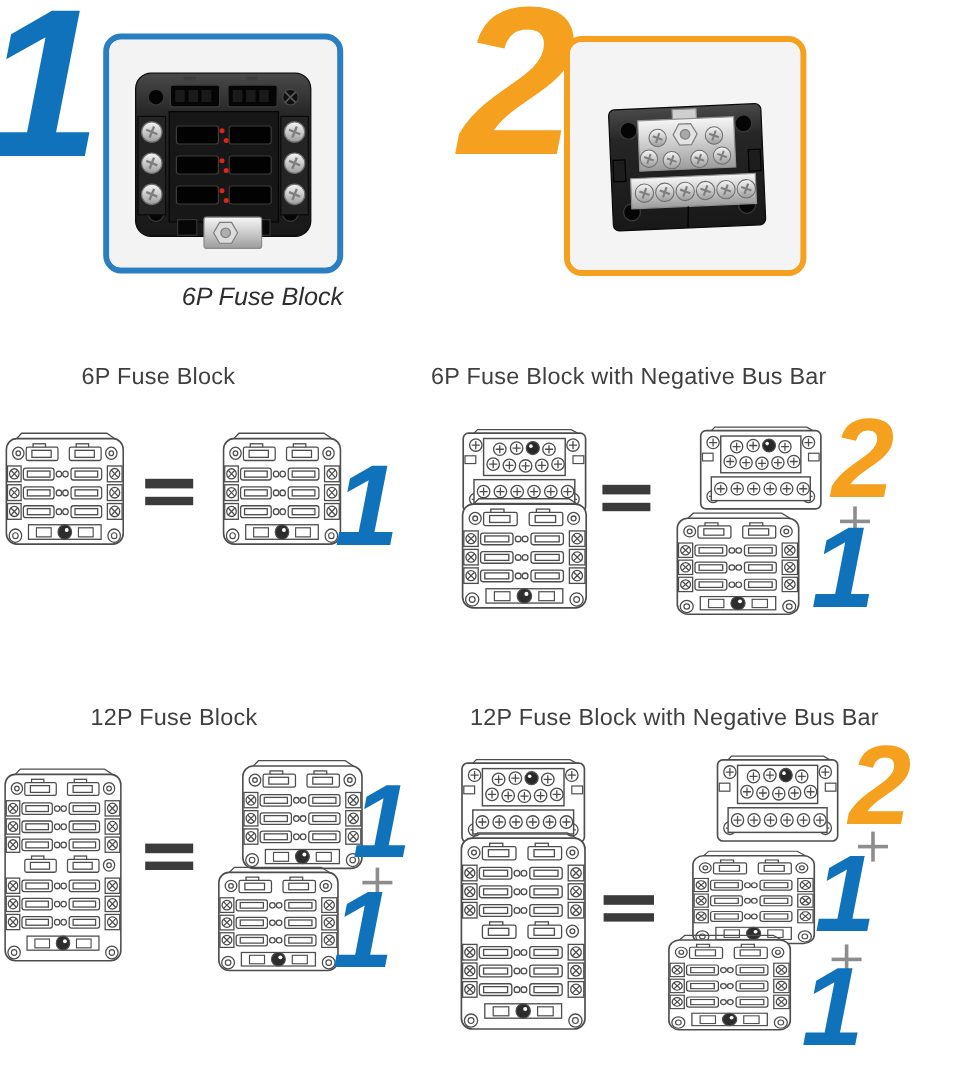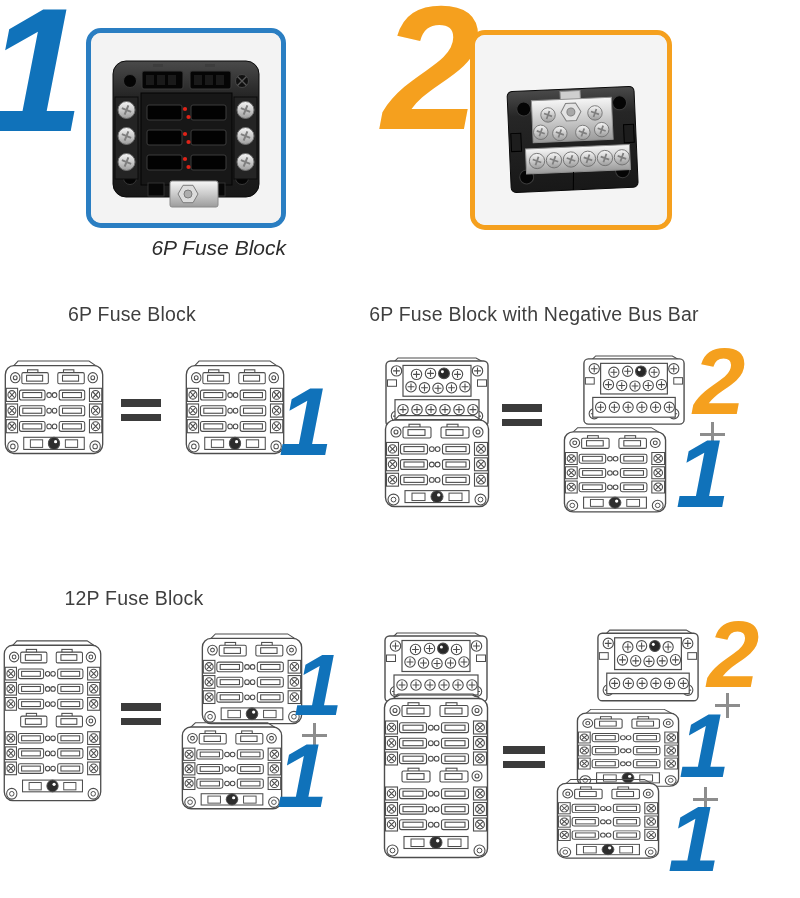--- a/index.html
+++ b/index.html
@@ -275,21 +275,21 @@
     </svg>
 
   <div class="equals" style="left:121px;top:399px" aria-label="="></div>
 
   <svg class="draw" style="left:183px;top:357px;width:104px;height:101px" preserveAspectRatio="none">
       <use href="#sym-fuse6" width="100%" height="100%"></use>
     </svg>
 
   <div class="bignum blue" style="left:279px;top:374px;font-size:96px">1</div>
 
-  <div class="sec-title" style="left:364px;top:303px;width:340px">6P Fuse Block with Negative Bus Bar</div>
+  <div class="sec-title" style="left:354px;top:303px;width:340px">6P Fuse Block with Negative Bus Bar</div>
 
   <svg class="draw" style="left:382px;top:354px;width:110px;height:157px" preserveAspectRatio="none">
       <use href="#sym-combo6" width="100%" height="100%"></use>
     </svg>
 
   <div class="equals" style="left:502px;top:404px" aria-label="="></div>
 
   <svg class="draw" style="left:580px;top:352px;width:108px;height:79px" preserveAspectRatio="none">
       <use href="#sym-busbar" width="100%" height="100%"></use>
     </svg>
@@ -297,21 +297,21 @@
   <div class="bignum orange" style="left:693px;top:335px;font-size:94px">2</div>
 
   <div class="plus" style="left:700px;top:422px" aria-label="+"></div>
 
   <svg class="draw" style="left:561px;top:424px;width:108px;height:92px" preserveAspectRatio="none">
       <use href="#sym-fuse6" width="100%" height="100%"></use>
     </svg>
 
   <div class="bignum blue" style="left:676px;top:426px;font-size:96px">1</div>
 
-  <div class="sec-title" style="left:34px;top:587px;width:200px">12P Fuse Block</div>
+  <div class="sec-title" style="left:45px;top:587px;width:200px">12P Fuse Block</div>
 
   <svg class="draw" style="left:1px;top:637px;width:103px;height:168px" preserveAspectRatio="none">
       <use href="#sym-fuse12" width="100%" height="100%"></use>
     </svg>
 
   <div class="equals" style="left:121px;top:703px" aria-label="="></div>
 
   <svg class="draw" style="left:199px;top:630px;width:106px;height:98px" preserveAspectRatio="none">
       <use href="#sym-fuse6" width="100%" height="100%"></use>
     </svg>
@@ -319,20 +319,21 @@
   <div class="bignum blue" style="left:294px;top:641px;font-size:87px">1</div>
 
   <div class="plus" style="left:302px;top:723px" aria-label="+"></div>
 
   <svg class="draw" style="left:179px;top:719px;width:106px;height:94px" preserveAspectRatio="none">
       <use href="#sym-fuse6" width="100%" height="100%"></use>
     </svg>
 
   <div class="bignum blue" style="left:277px;top:730px;font-size:91px">1</div>
 
+  <div class="sec-title" style="left:390px;top:587px;width:344px">12P Fuse Block with Negative Bus Bar</div>
 
   <svg class="draw" style="left:381px;top:629px;width:110px;height:233px" preserveAspectRatio="none">
       <use href="#sym-combo12" width="100%" height="100%"></use>
     </svg>
 
   <div class="equals" style="left:503px;top:746px;width:42px" aria-label="="></div>
 
   <svg class="draw" style="left:594px;top:626px;width:108px;height:82px" preserveAspectRatio="none">
       <use href="#sym-busbar" width="100%" height="100%"></use>
     </svg>

